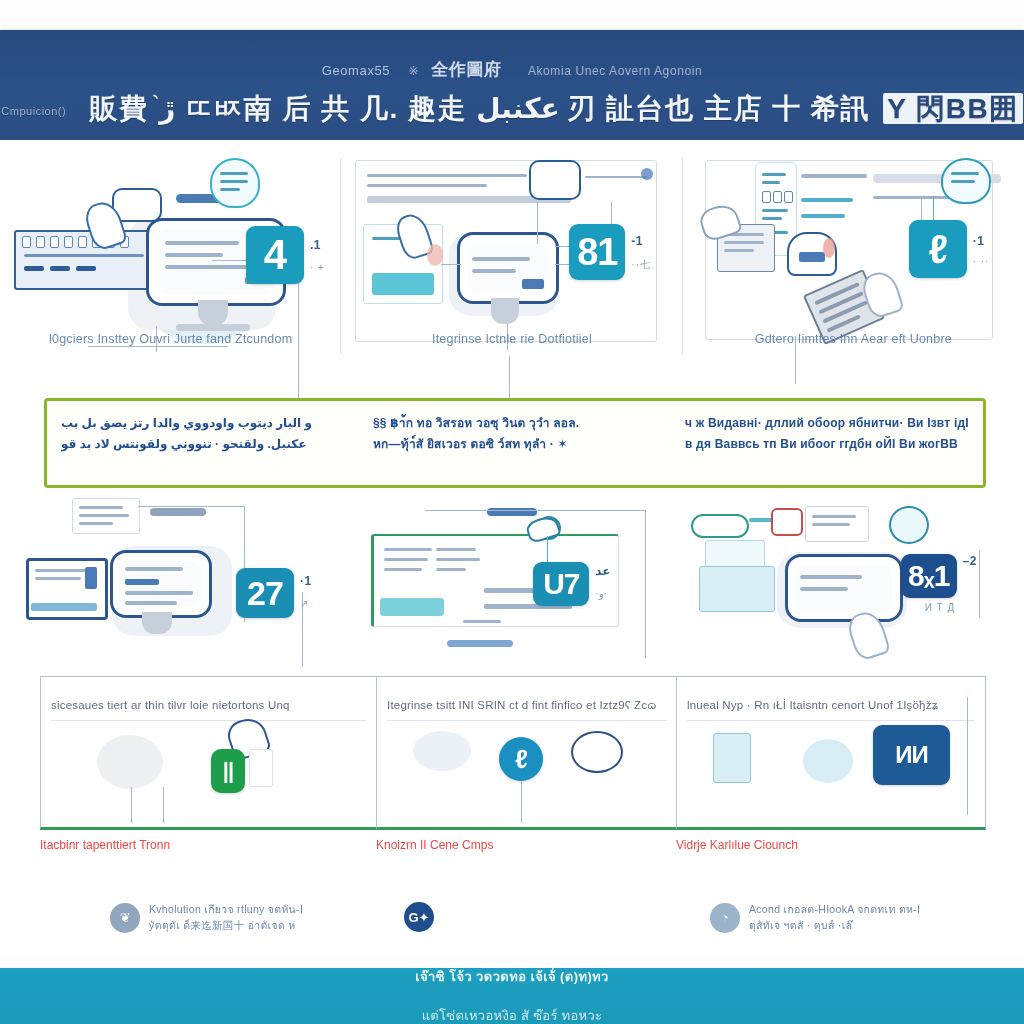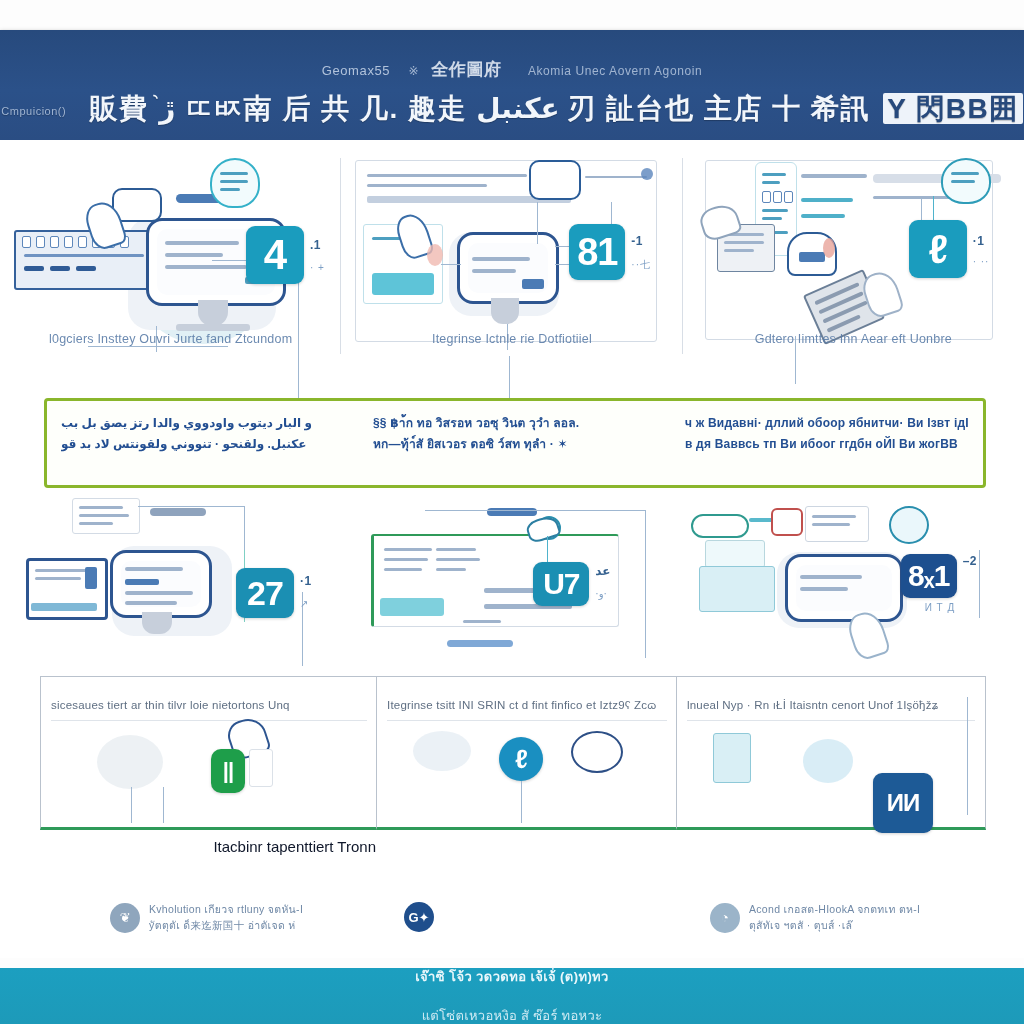--- a/index.html
+++ b/index.html
@@ -105,22 +105,22 @@
   .frame{
     position:absolute;border:1px solid #b9c2cd;background:#fff;
     border-bottom:3px solid #2f9a59;
   }
   .frame-head{
     position:absolute;left:10px;top:10px;right:10px;
     font-size:11.5px;color:#5f6f83;letter-spacing:.2px;white-space:nowrap;overflow:hidden;
     border-bottom:1px solid #dfe4ea;padding-bottom:9px;margin-top:12px;
   }
   .frame-cap{
-    position:absolute;left:0;right:0;text-align:right;
-    font-size:15px;color:#0f172a;white-space:nowrap;
+    position:absolute;left:0;right:0;text-align:left;
+    font-size:12px;color:#ef4444;white-space:nowrap;
   }
 
   
   .fnote{position:absolute;display:flex;align-items:center;gap:9px;}
   .fnote .fn-ico{
     width:30px;height:30px;flex:0 0 30px;border-radius:50%;
     display:flex;align-items:center;justify-content:center;
     color:#fff;font-size:13px;font-weight:bold;
   }
   .fnote .fn-txt{font-size:10.5px;line-height:1.5;white-space:nowrap;}
@@ -444,30 +444,32 @@
 
     <div class="frame" style="left:376px;top:536px;width:300px;height:150px;">
       <div class="frame-head">Itegrinse tsitt INI SRIN ct d fint finfico et Iztz9ʕ Zcɷ</div>
       <div class="blob" style="left:36px;top:54px;width:58px;height:40px;background:#e6eef4;"></div>
       <div class="badge circle" style="left:122px;top:60px;width:44px;height:44px;font-size:26px;">
         <span>ℓ</span>
       </div>
       <div class="ico-bulb" style="left:194px;top:54px;width:48px;height:38px;border-color:#2d4f86;border-radius:50%;"></div>
       <div class="lead v" style="left:144px;top:104px;height:42px;"></div>
     </div>
+    <div class="frame-cap" style="left:376px;top:698px;width:300px;">Knoizrn II Cene Cmps</div>
 
     <div class="frame" style="left:676px;top:536px;width:308px;height:150px;">
       <div class="frame-head">lnueal Nyp · Rn ıŁİ  Itaisntn cenort  Unof  1Işöђžʑ</div>
       <div class="panel teal" style="left:36px;top:56px;width:36px;height:48px;background:#d9eff5;border-color:#8fc9d8;"></div>
       <div class="blob" style="left:126px;top:62px;width:50px;height:44px;background:#cfe8f4;"></div>
-      <div class="badge" style="left:196px;top:48px;width:60px;height:60px;font-size:24px;background:#1d5a96;margin-top:48px;">
+      <div class="badge" style="left:196px;top:48px;width:77px;height:60px;font-size:24px;background:#1d5a96;">
         <span>ИИ</span>
       </div>
       <div class="lead v" style="left:290px;top:20px;height:118px;"></div>
     </div>
+    <div class="frame-cap" style="left:676px;top:698px;width:308px;">Vidrje Karlılue Ciounch</div>
 
     <div class="fnote" style="left:110px;top:762px;">
       <div class="fn-ico" style="background:#8fa6bd;">
         <span>❦</span>
       </div>
       <div class="fn-txt" style="color:#6f88a6;">
         <div>Kvholution เกียวจ rtluny  จตหัน-I</div>
         <div>yัตตุตัเ ด็来迄新国十    อ่าตัเจด  ห่</div>
       </div>
     </div>

